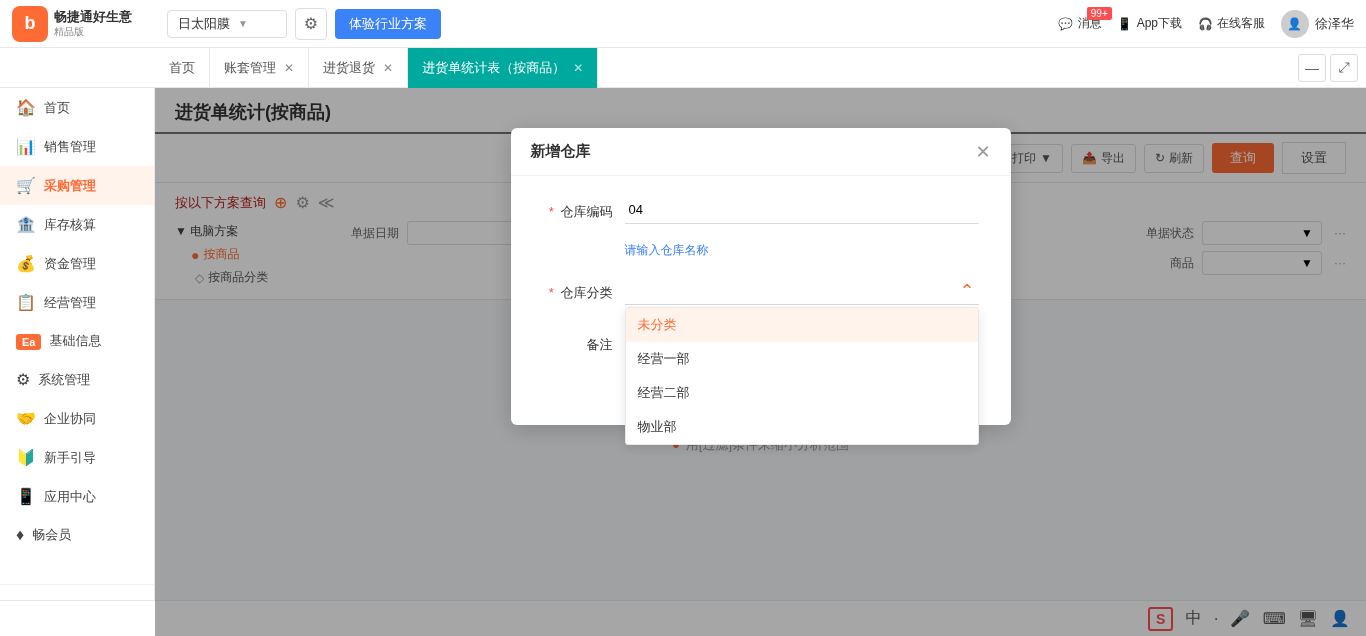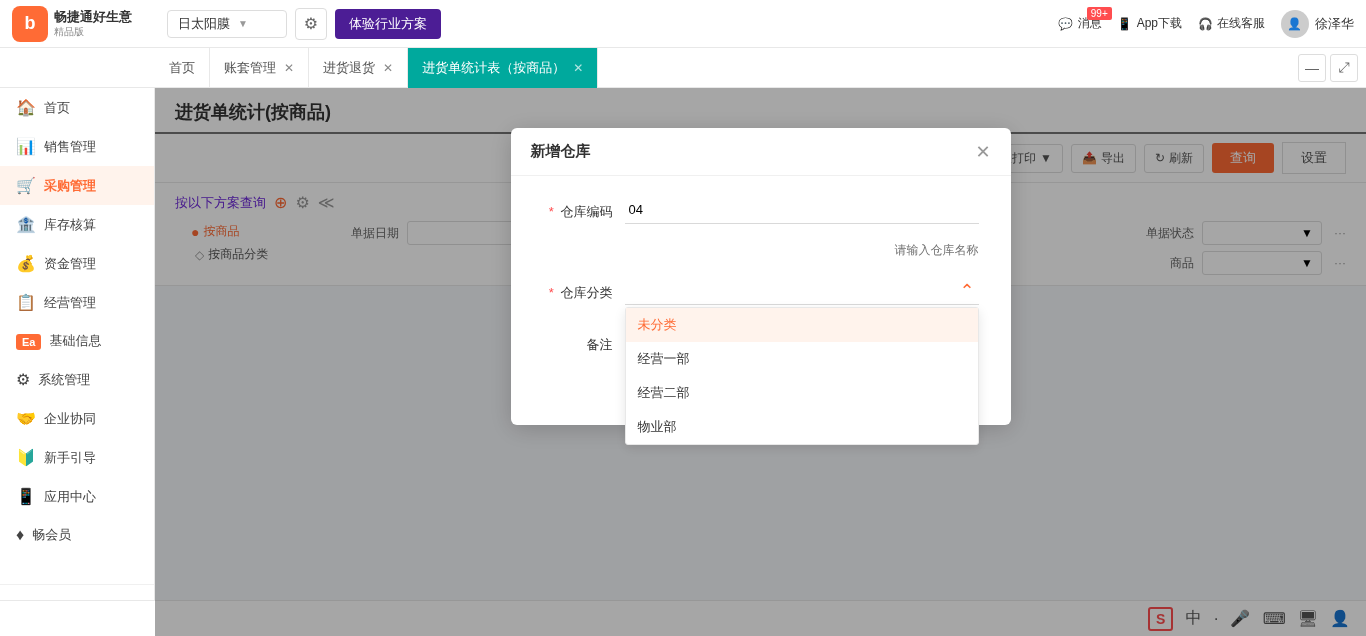--- a/index.html
+++ b/index.html
@@ -62,21 +62,21 @@
     }
     .store-selector .arrow { margin-left: 8px; color: #999; font-size: 10px; }
     .gear-btn {
       width: 32px; height: 32px;
       border: 1px solid #ddd;
       border-radius: 4px;
       display: flex; align-items: center; justify-content: center;
       cursor: pointer; color: #666; font-size: 16px;
     }
     .try-btn {
-      background: #4c1d95;
+      background: #3b82f6;
       color: white;
       border: none;
       border-radius: 4px;
       padding: 6px 14px;
       font-size: 13px;
       cursor: pointer;
     }
     .header-right {
       display: flex;
       align-items: center;
@@ -313,21 +313,21 @@
       padding: 6px 4px;
       font-size: 13px;
       outline: none;
       background: transparent;
       width: 100%;
     }
     .field-input.error-border {
       border-bottom: 1.5px solid #ff4d4f;
     }
     .error-msg {
-      color: #737373; font-size: 12px; margin-top: 3px; margin-left: 82px; text-align: right;
+      color: #3b82f6; font-size: 12px; margin-top: 3px; margin-left: 82px;
     }
     .field-select-wrapper {
       flex: 1; position: relative;
     }
     .field-select-input {
       width: 100%;
       border: none;
       border-bottom: 1.5px solid #d9d9d9;
       padding: 6px 28px 6px 4px;
       font-size: 13px;
@@ -542,26 +542,30 @@
         <span>刷新</span>
       </div>
       <button class="query-btn">查询</button>
       <button class="set-btn">设置</button>
     </div>
 
     <div class="filter-panel">
       <div style="display:flex; gap:16px; align-items:flex-start;">
         <div>
           <div style="display:flex; align-items:center; gap:8px; margin-bottom:8px;">
-            <span style="font-size:13px; color:#6d28d9; font-weight:500;">按以下方案查询</span>
+            <span style="font-size:13px; color:#b91c1c; font-weight:500;">按以下方案查询</span>
             <span style="color:#ff6b35; font-size:16px; cursor:pointer;">⊕</span>
             <span style="color:#999; font-size:16px; cursor:pointer;">⚙</span>
             <span style="color:#999; font-size:16px; cursor:pointer;">≪</span>
           </div>
           <div class="scheme-tree">
+            <div class="scheme-item">
+              <span>▼</span>
+              <span>电脑方案</span>
+            </div>
             <div class="scheme-sub">
               <div style="display:flex; align-items:center; gap:4px; padding:3px 0;">
                 <span style="color:#ff6b35; font-size:14px;">●</span>
                 <span style="color:#ff6b35; font-size:12px;">按商品</span>
               </div>
               <div style="display:flex; align-items:center; gap:4px; padding:3px 0; padding-left:4px;">
                 <span style="color:#999; font-size:12px;">◇</span>
                 <span style="color:#555; font-size:12px;">按商品分类</span>
               </div>
             </div>

